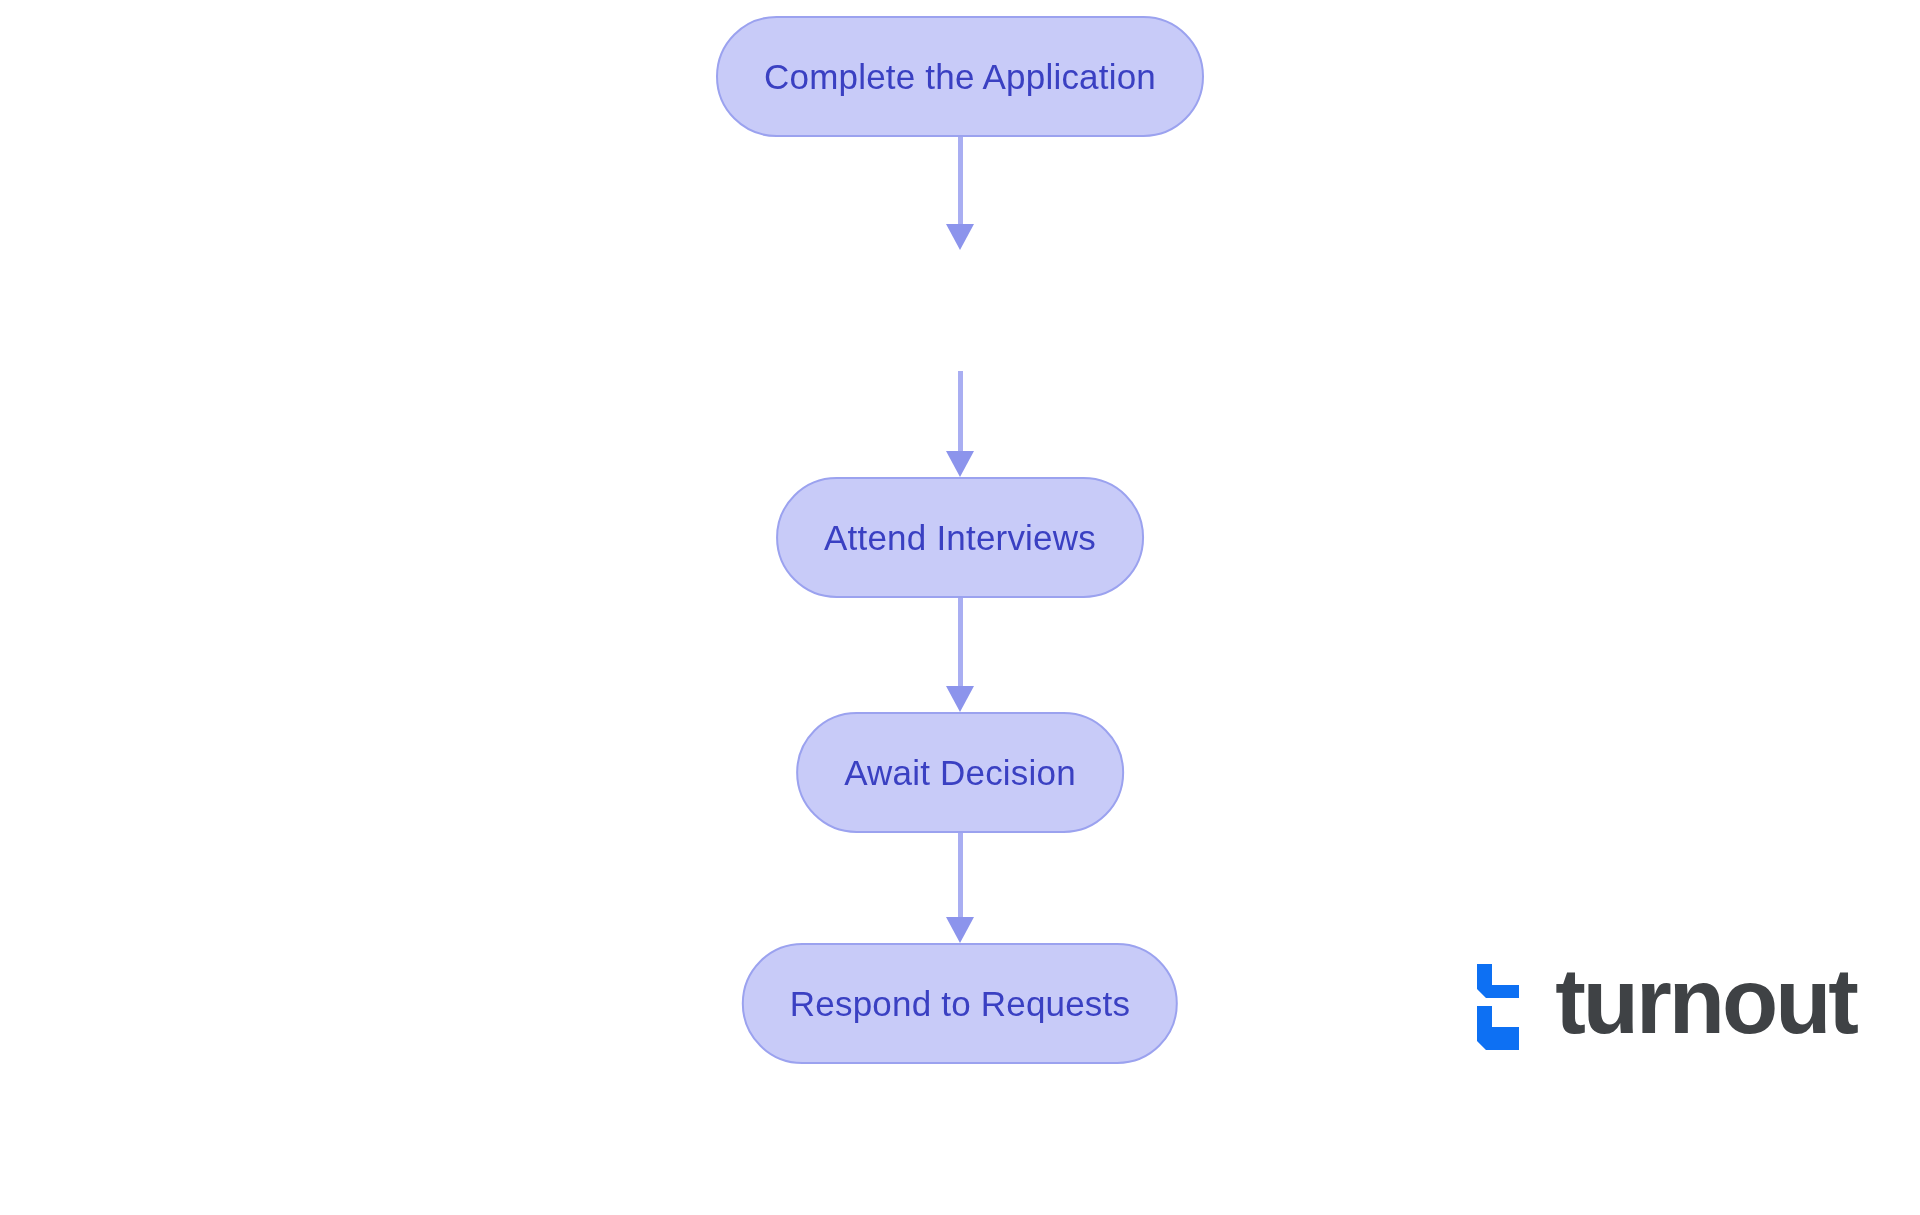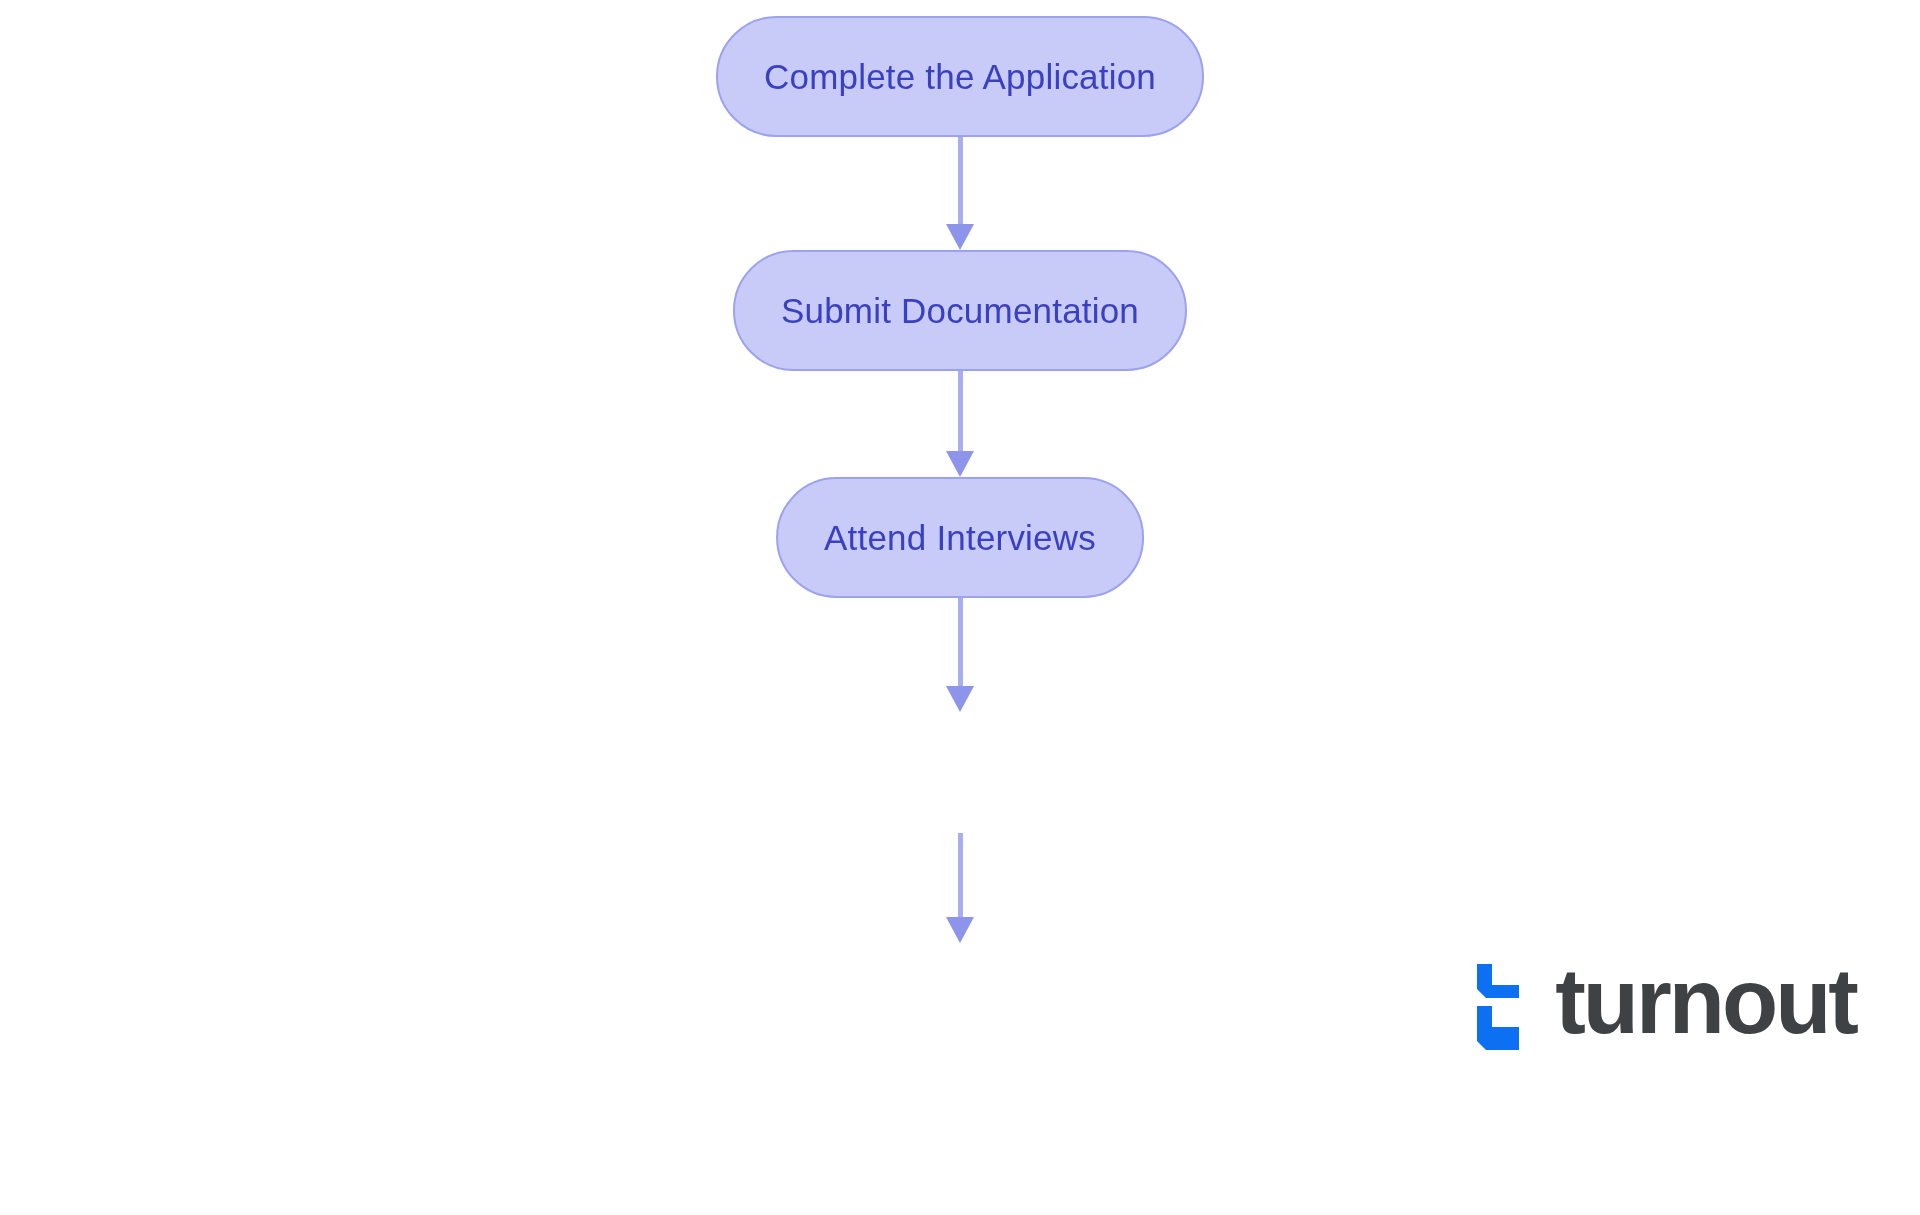--- a/index.html
+++ b/index.html
@@ -98,44 +98,47 @@
 
   <div class="node n1">
     <span>Complete the Application</span>
   </div>
 
   <div class="arrow a1">
     <div class="shaft"></div>
     <div class="head"></div>
   </div>
 
-  <div class="node n2">
-    <span>Submit Documentation</span>
-  </div>
 
   <div class="arrow a2">
     <div class="shaft"></div>
     <div class="head"></div>
   </div>
 
   <div class="node n3">
     <span>Attend Interviews</span>
   </div>
 
   <div class="arrow a3">
     <div class="shaft"></div>
     <div class="head"></div>
   </div>
 
+  <div class="node n4">
+    <span>Await Decision</span>
+  </div>
 
   <div class="arrow a4">
     <div class="shaft"></div>
     <div class="head"></div>
   </div>
 
+  <div class="node n5">
+    <span>Respond to Requests</span>
+  </div>
 
   <div class="brand">
     <span class="brand-icon">
       <svg viewBox="0 0 46 86" xmlns="http://www.w3.org/2000/svg">
         <path class="logo-path" fill="#0d70f3" d="M2 0 H17 V21 H44 V34 H11 L2 25 Z"></path>
         <path class="logo-path" fill="#0d70f3" d="M2 42 H17 V63 H44 V86 H11 L2 77 Z"></path>
       </svg>
     </span>
     <span class="brand-word">turnout</span>
   </div>

